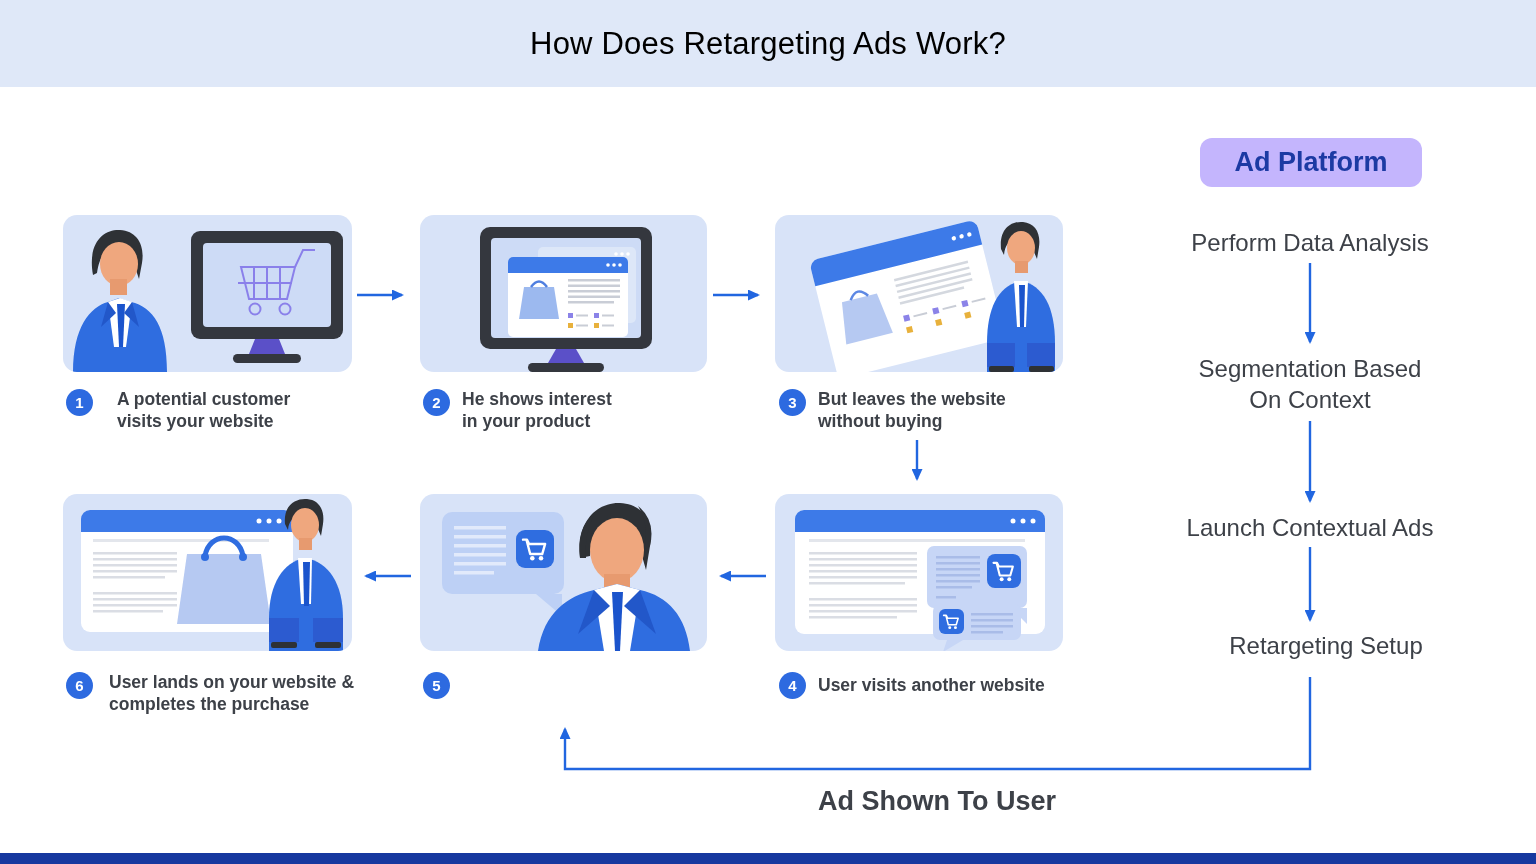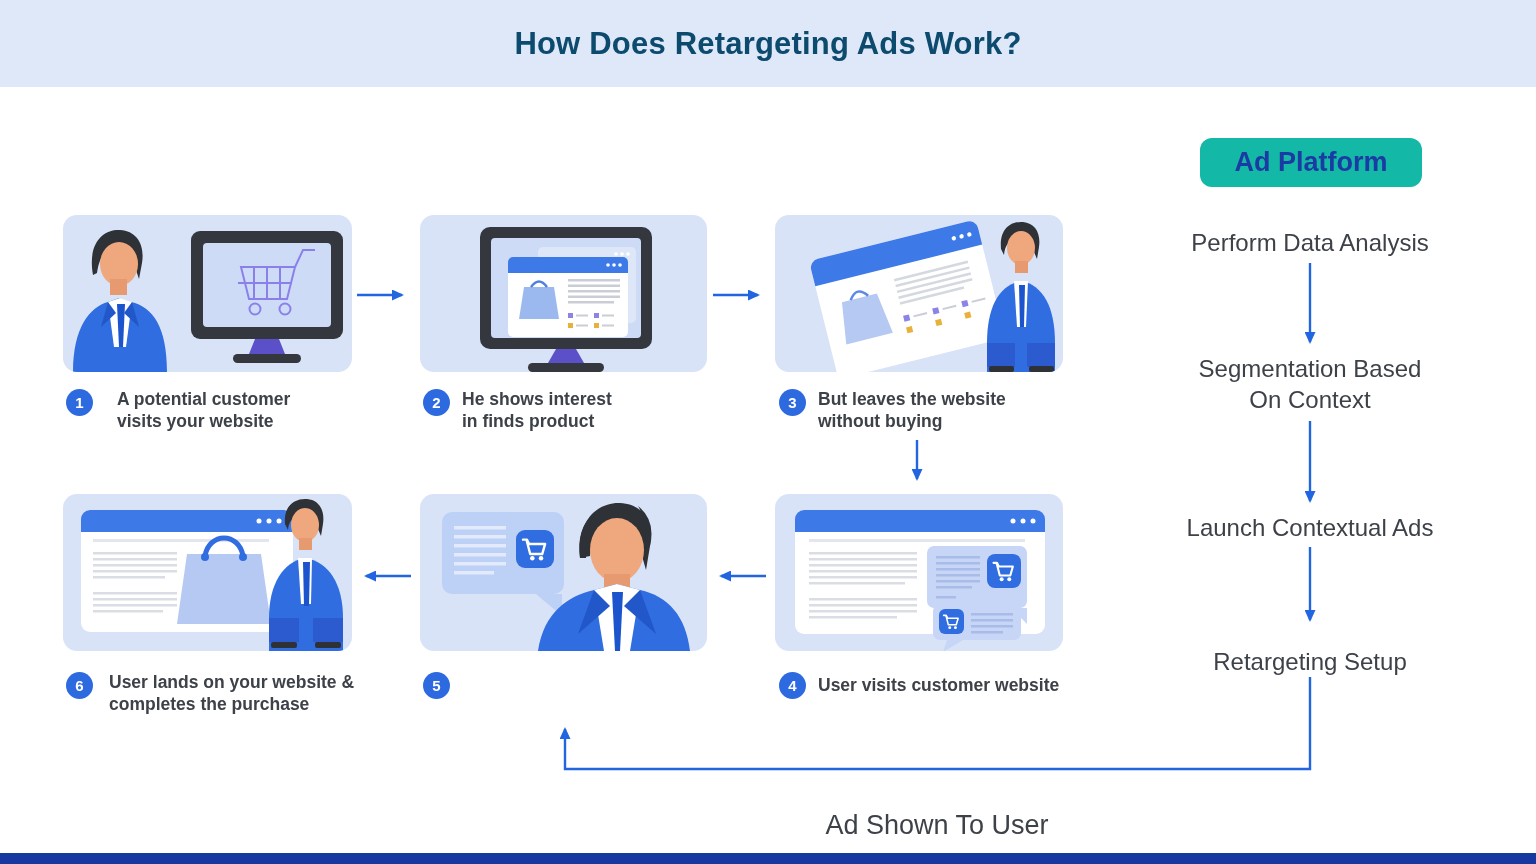--- a/index.html
+++ b/index.html
@@ -1,38 +1,38 @@
 <!DOCTYPE html>
 <html><head>
 <meta charset="utf-8">
 <style>
   html,body{margin:0;padding:0;background:#ffffff;}
   .canvas{position:relative;width:1536px;height:864px;background:#ffffff;overflow:hidden;
           font-family:"Liberation Sans",sans-serif;}
   
   .header-band{position:absolute;left:0;top:0;width:1536px;height:87px;background:#dfe8f8;
                display:flex;align-items:center;justify-content:center;}
-  .page-title{font-size:31px;font-weight:bold;color:#0c4a6e;letter-spacing:.2px;}
+  .page-title{font-size:31px;font-weight:normal;color:#000000;letter-spacing:.2px;}
   
   .card{position:absolute;background:#d8e3f8;border-radius:14px;overflow:hidden;}
   .card svg{display:block;}
   .badge{position:absolute;width:27px;height:27px;border-radius:50%;background:#2d6ae0;color:#ffffff;
          font-size:15px;font-weight:bold;display:flex;align-items:center;justify-content:center;}
   .caption{position:absolute;font-size:17.5px;line-height:22px;font-weight:bold;color:#3d4148;
            white-space:pre-line;}
   
-  .platform-box{position:absolute;left:1200px;top:138px;width:222px;height:49px;background:#14b8a6;
+  .platform-box{position:absolute;left:1200px;top:138px;width:222px;height:49px;background:#c4b5fd;
                 border-radius:12px;display:flex;align-items:center;justify-content:center;
                 font-size:27px;font-weight:bold;color:#1c3aa3;}
   .flow-label{position:absolute;left:1310px;transform:translateX(-50%);font-size:24px;line-height:31px;
               font-weight:normal;color:#3d4148;text-align:center;white-space:pre;}
-  .flow-1{top:227px;} .flow-2{top:353px;} .flow-3{top:512px;} .flow-4{top:646px;}
+  .flow-1{top:227px;} .flow-2{top:353px;} .flow-3{top:512px;} .flow-4{top:630px;margin-left:16px;}
   
   .ad-shown-label{position:absolute;left:937px;top:786px;transform:translateX(-50%);
-                  font-size:27px;font-weight:normal;color:#3d4148;white-space:nowrap;margin-top:24px;}
+                  font-size:27px;font-weight:bold;color:#3d4148;white-space:nowrap;}
   .bottom-bar{position:absolute;left:0;bottom:0;width:1536px;height:11px;background:#17389f;}
   .arrow-layer{position:absolute;left:0;top:0;pointer-events:none;}
 </style>
 </head>
 <body>
 
 <div class="canvas">
 
   <svg width="0" height="0" style="position:absolute" aria-hidden="true">
     <defs>
@@ -294,28 +294,28 @@
       </g>
     </svg>
   </div>
 
   <div class="badge" style="left:66px;top:389px">1</div>
   <div class="caption" style="left:117px;top:388px">A potential customer
 visits your website</div>
 
   <div class="badge" style="left:423px;top:389px">2</div>
   <div class="caption" style="left:462px;top:388px">He shows interest
-in finds product</div>
+in your product</div>
 
   <div class="badge" style="left:779px;top:389px">3</div>
   <div class="caption" style="left:818px;top:388px">But leaves the website
 without buying</div>
 
   <div class="badge" style="left:779px;top:672px">4</div>
-  <div class="caption" style="left:818px;top:674px">User visits customer website</div>
+  <div class="caption" style="left:818px;top:674px">User visits another website</div>
 
   <div class="badge" style="left:423px;top:672px">5</div>
 
   <div class="badge" style="left:66px;top:672px">6</div>
   <div class="caption" style="left:109px;top:671px">User lands on your website &amp;
 completes the purchase</div>
 
   <div class="platform-box">
     <span>Ad Platform</span>
   </div>

